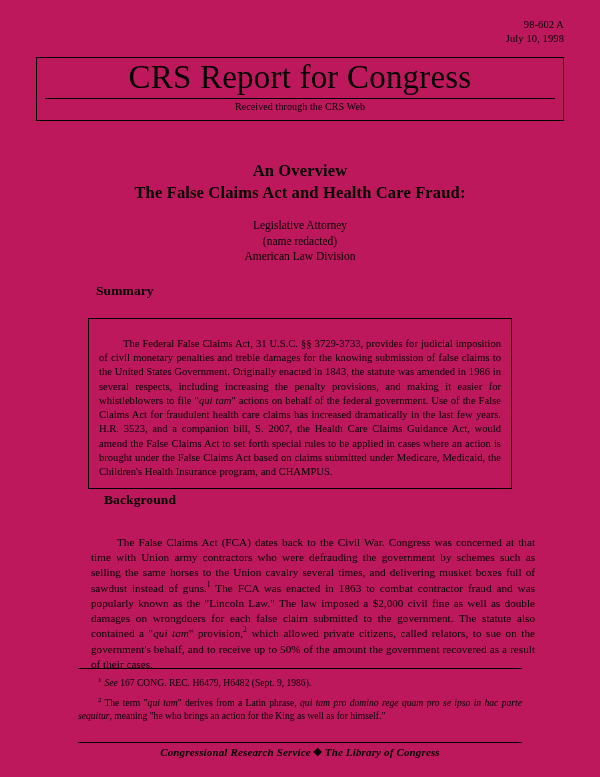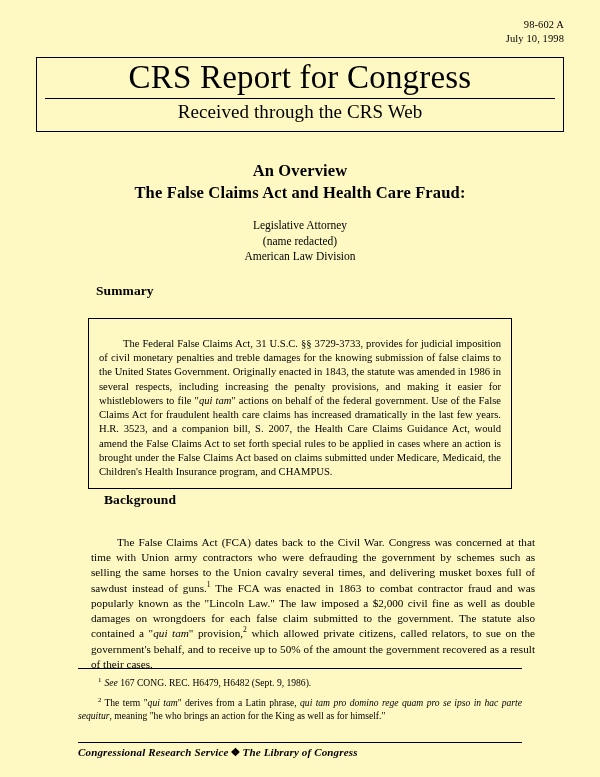--- a/index.html
+++ b/index.html
@@ -5,21 +5,21 @@
 <style>
   html, body {
     margin: 0;
     padding: 0;
     background: #ffffff;
   }
   .page {
     position: relative;
     width: 600px;
     height: 777px;
-    background: #fef9c3;
+    background: #be185d;
     color: #000000;
     font-family: "Liberation Serif", "DejaVu Serif", serif;
     overflow: hidden;
     box-sizing: border-box;
   }
 
   
   .report-meta {
     position: absolute;
     top: 18px;
@@ -47,21 +47,21 @@
     font-weight: normal;
     letter-spacing: 0.2px;
     padding: 2px 0 3px 0;
   }
   .banner-rule {
     height: 0;
     border-top: 1.3px solid #000;
     margin: 0 8px 2px 8px;
   }
   .banner-sub {
-    font-size: 19px;
+    font-size: 10px;
     line-height: 1.2;
     padding-bottom: 1px;
     letter-spacing: 0.1px;
   }
 
   
   .doc-title {
     position: absolute;
     top: 160px;
     left: 70px;
@@ -168,21 +168,21 @@
     left: 78px;
     width: 444px;
     height: 0;
     border-top: 1.2px solid #000;
   }
   .footer-text {
     position: absolute;
     top: 746px;
     left: 78px;
     width: 444px;
-    text-align: left;
+    text-align: center;
     font-size: 11px;
     font-weight: bold;
     font-style: italic;
     letter-spacing: 0.15px;
   }
   .footer-diamond {
     font-style: normal;
     font-size: 11px;
     padding: 0 2px;
   }

